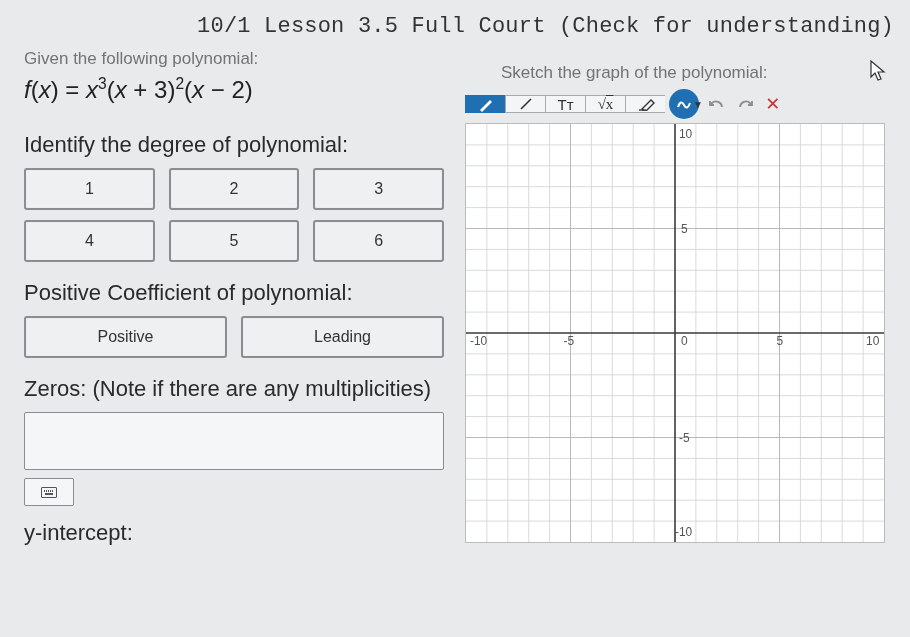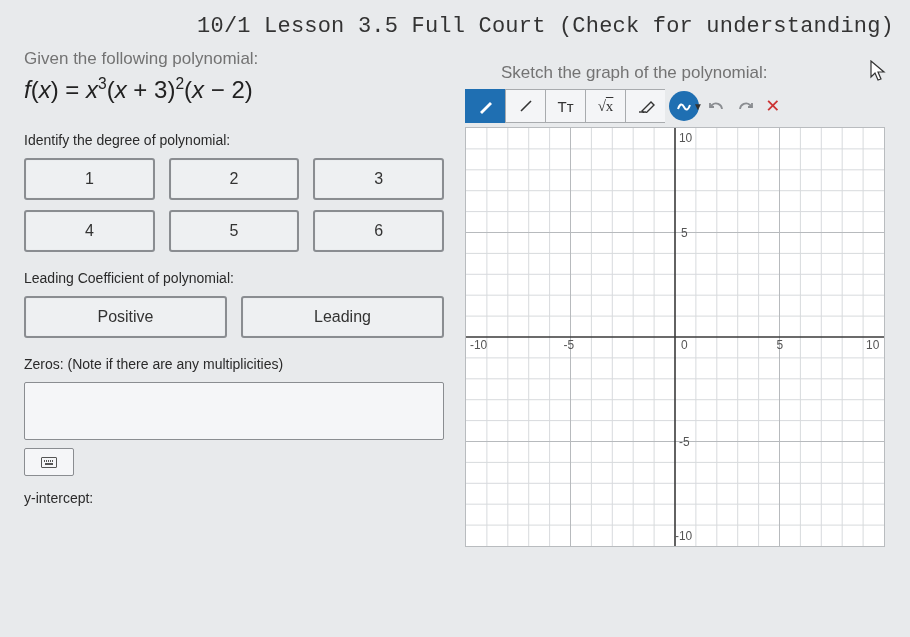--- a/index.html
+++ b/index.html
@@ -27,21 +27,21 @@
   .prompt { font-size: 17px; color: #737373; margin-bottom: 6px; }
   .math {
     font-family: Liberation Sans, sans-serif;
     font-style: italic;
     font-size: 24px;
     color: #222;
     margin-bottom: 28px;
   }
   .math .roman { font-style: normal; }
   sup { font-size: 0.65em; vertical-align: super; font-style: normal; }
-  .section-label { font-size: 14px; margin: 10px 0 10px; color: #2a2a2a; }
+  .section-label { font-size: 22px; margin: 10px 0 10px; color: #2a2a2a; }
 
   .btn-grid {
     display: grid;
     grid-template-columns: repeat(3, 1fr);
     gap: 10px 14px;
     margin-bottom: 18px;
     max-width: 420px;
   }
   .btn-grid-2 {
     display: grid;
@@ -84,21 +84,21 @@
   .keyboard-icon::after { content:""; position:absolute; left:3px; right:3px; bottom:2px; height:2px; background:#555;}
 
   
   .toolbar {
     display: flex;
     gap: 0;
     margin: 6px 0 4px;
     align-items: center;
   }
   .tool {
-    width: 40px; height: 34px;
+    width: 40px; height: 18px;
     border: 1px solid #a8abae;
     background: #f4f5f7;
     display:flex; align-items:center; justify-content:center;
     font-size: 15px; color:#333;
     cursor:pointer;
     border-right: none;
   }
   .tool:last-of-type { border-right: 1px solid #a8abae; }
   .tool.active { background: #1f6fb2; color:#fff; border-color:#1f6fb2;}
   .tool.circle-badge {
@@ -141,21 +141,21 @@
     <div class="section-label">Identify the degree of polynomial:</div>
     <div class="btn-grid">
       <div class="choice-btn">1</div>
       <div class="choice-btn">2</div>
       <div class="choice-btn">3</div>
       <div class="choice-btn">4</div>
       <div class="choice-btn">5</div>
       <div class="choice-btn">6</div>
     </div>
 
-    <div class="section-label">Leading Coefficient of polynomial:</div>
+    <div class="section-label">Positive Coefficient of polynomial:</div>
     <div class="btn-grid-2">
       <div class="choice-btn">Positive</div>
       <div class="choice-btn">Leading</div>
     </div>
 
     <div class="section-label">Zeros: (Note if there are any multiplicities)</div>
     <div class="text-entry"></div>
     <div class="text-entry-toolbar">
       <span class="keyboard-icon"></span>
     </div>

